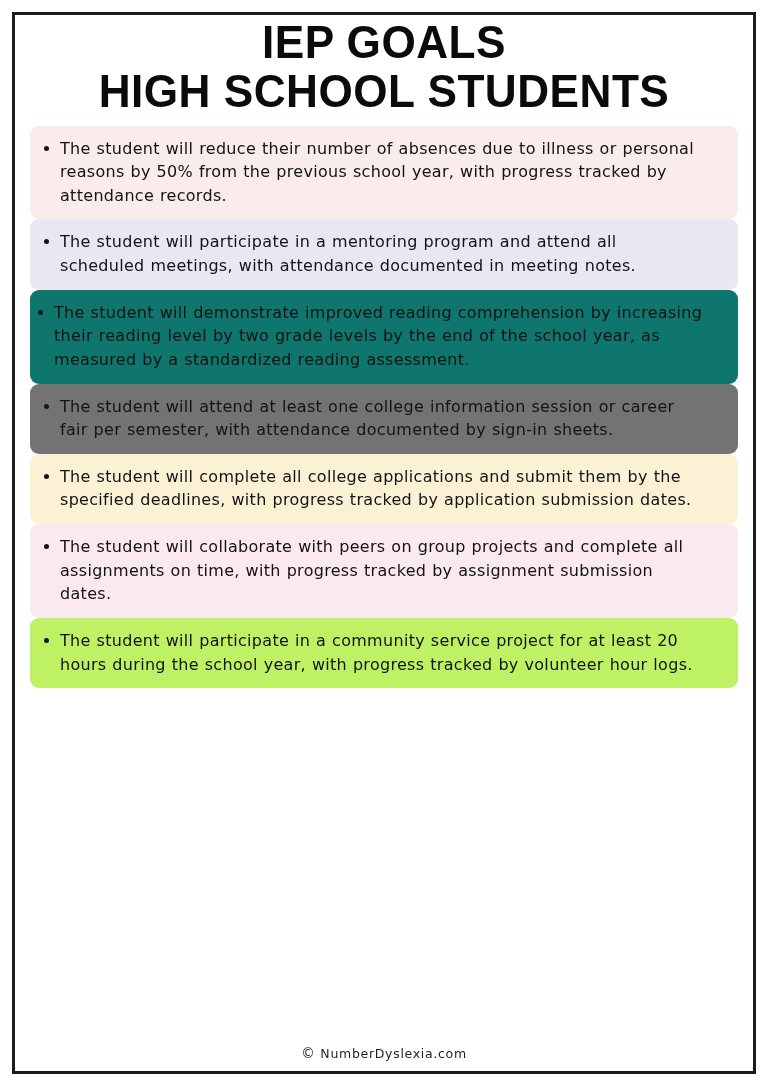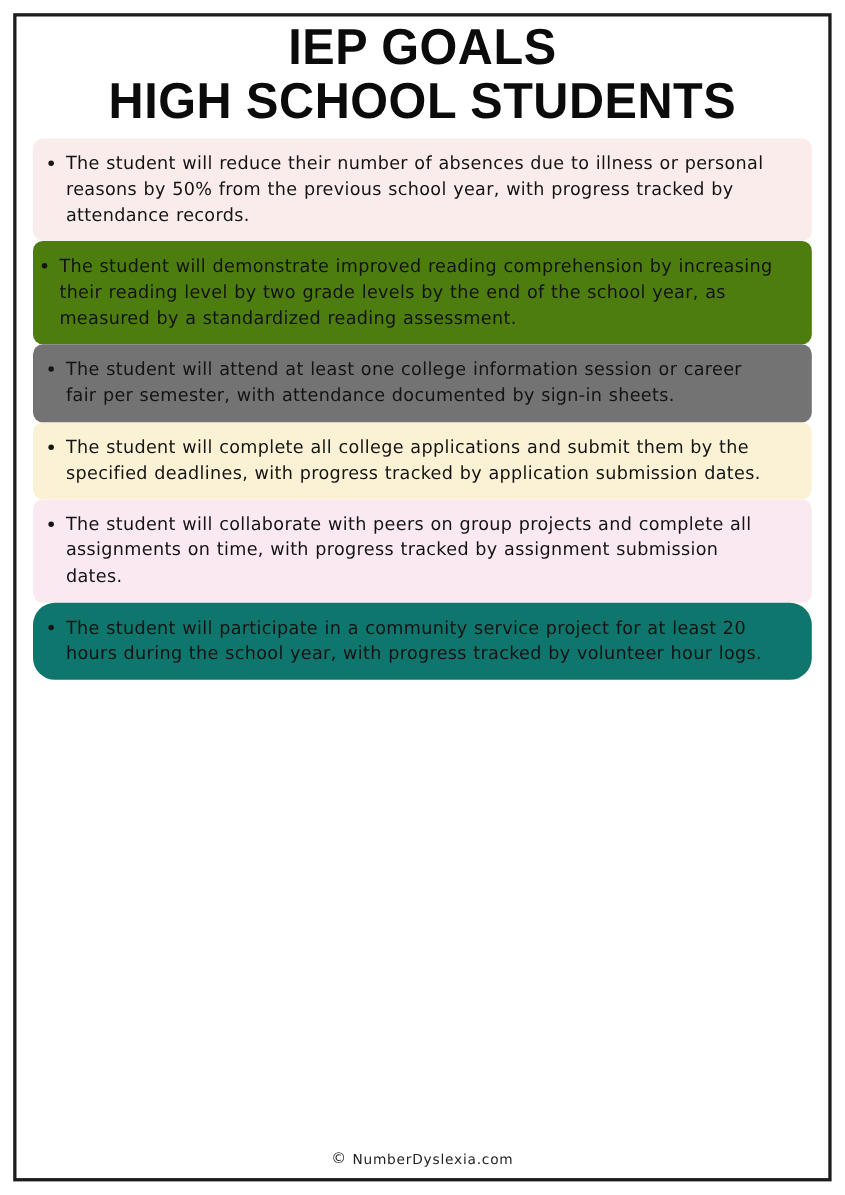--- a/index.html
+++ b/index.html
@@ -142,37 +142,41 @@
     <div id="title-block">
       <div class="title-line title-line-1">IEP GOALS</div>
       <div class="title-line title-line-2">HIGH SCHOOL STUDENTS</div>
     </div>
 
     <div id="goals-list">
         <div class="goal-card" style="background: rgb(249, 236, 234);">
           <div class="goal-bullet"><span class="dot"></span></div>
           <div class="goal-text">The student will reduce their number of absences due to illness or personal reasons by 50% from the previous school year, with progress tracked by attendance records.</div>
         </div>
-        <div class="goal-card" style="background: #4d7c0f; padding-left: 8px;">
+        <div class="goal-card" style="background: rgb(234, 230, 244);">
+          <div class="goal-bullet"><span class="dot"></span></div>
+          <div class="goal-text">The student will participate in a mentoring program and attend all scheduled meetings, with attendance documented in meeting notes.</div>
+        </div>
+        <div class="goal-card" style="background: #0f766e; padding-left: 8px;">
           <div class="goal-bullet"><span class="dot"></span></div>
           <div class="goal-text">The student will demonstrate improved reading comprehension by increasing their reading level by two grade levels by the end of the school year, as measured by a standardized reading assessment.</div>
         </div>
         <div class="goal-card" style="background: #737373;">
           <div class="goal-bullet"><span class="dot"></span></div>
           <div class="goal-text">The student will attend at least one college information session or career fair per semester, with attendance documented by sign-in sheets.</div>
         </div>
         <div class="goal-card" style="background: rgb(251, 242, 213);">
           <div class="goal-bullet"><span class="dot"></span></div>
           <div class="goal-text">The student will complete all college applications and submit them by the specified deadlines, with progress tracked by application submission dates.</div>
         </div>
         <div class="goal-card" style="background: rgb(251, 233, 241);">
           <div class="goal-bullet"><span class="dot"></span></div>
           <div class="goal-text">The student will collaborate with peers on group projects and complete all assignments on time, with progress tracked by assignment submission dates.</div>
         </div>
-        <div class="goal-card" style="background: #0f766e; border-radius: 20px;">
+        <div class="goal-card" style="background: #bef264;">
           <div class="goal-bullet"><span class="dot"></span></div>
           <div class="goal-text">The student will participate in a community service project for at least 20 hours during the school year, with progress tracked by volunteer hour logs.</div>
         </div>
       </div>
 
     <div id="footer">
       <span class="copy-glyph">©</span>
       <span>NumberDyslexia.com</span>
     </div>
 

